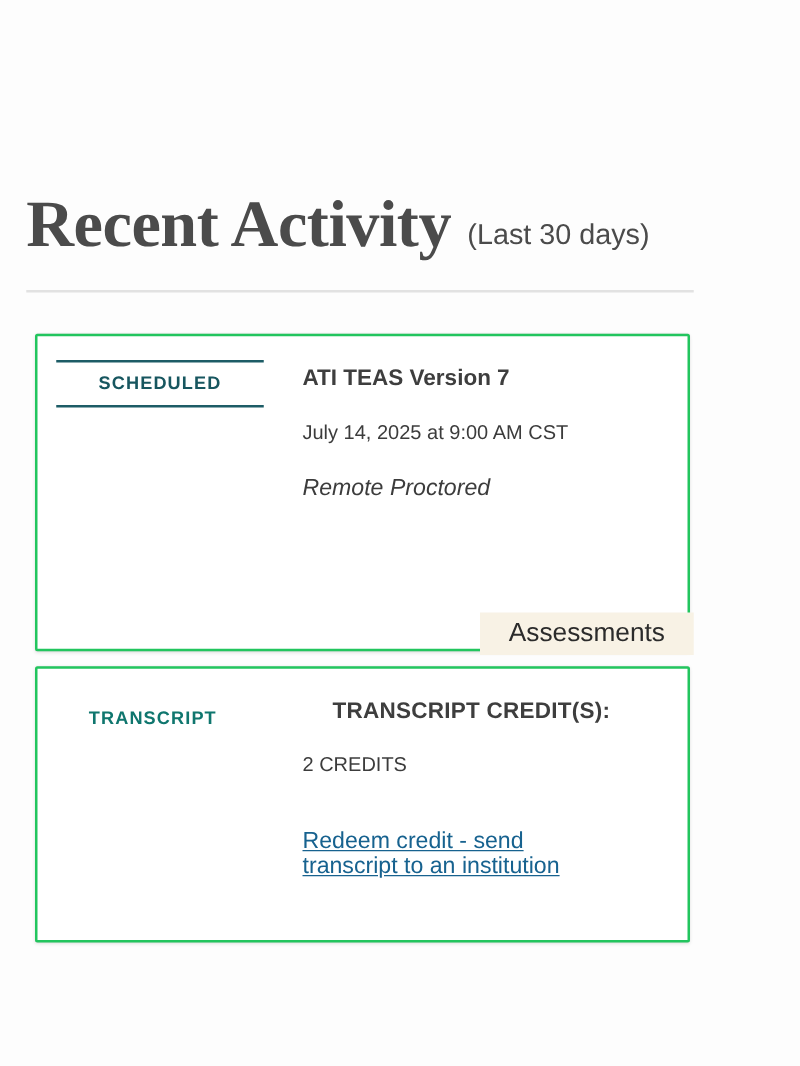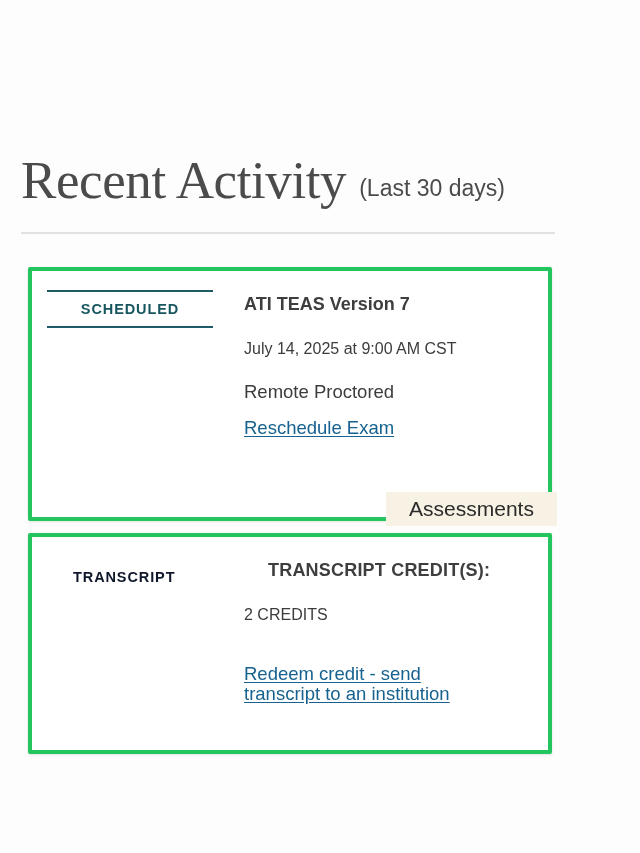--- a/index.html
+++ b/index.html
@@ -30,21 +30,21 @@
   }
   .heading-row {
     display: flex;
     align-items: baseline;
     gap: 13px;
   }
   .page-title {
     font-family: "Liberation Serif", "DejaVu Serif", serif;
     font-size: 53px;
     line-height: 60px;
-    font-weight: 400;
+    font-weight: 700;
     color: #4b4b4b;
     letter-spacing: -0.4px;
     white-space: nowrap;
   }
   .page-subtitle {
     font-family: "Liberation Sans", sans-serif;
     font-size: 23px;
     line-height: 22px;
     font-weight: 400;
     color: #4b4b4b;
@@ -56,21 +56,21 @@
     margin-top: 22px;
     height: 2px;
     background: #e2e2e2;
     width: 534px;
   }
 
   
   .card {
     position: absolute;
     background: #ffffff;
-    border: 4px solid #22c55e;
+    border: 2px solid #22c55e;
     border-radius: 2px;
     box-shadow: 0 1px 3px rgba(0,0,0,0.10), 0 0 1px rgba(0,0,0,0.06);
     box-sizing: border-box;
   }
   #card-scheduled {
     left: 28px;
     top: 267px;
     width: 524px;
     height: 254px;
   }
@@ -120,21 +120,21 @@
 
   
   .status-plain {
     position: absolute;
     left: 41px;
     top: 32px;
     font-size: 14.5px;
     line-height: 17px;
     font-weight: 700;
     letter-spacing: 0.9px;
-    color: #0f172a;
+    color: #0f766e;
   }
 
   .item-title {
     font-size: 18px;
     line-height: 24px;
     font-weight: 700;
     color: #3e3e3e;
     margin: 0;
   }
   .item-title.upper {
@@ -147,20 +147,21 @@
     line-height: 31px;
     font-weight: 400;
     color: #3c3c3c;
     margin: 17px 0 0 0;
     max-width: 278px;
   }
   .item-line.small {
     font-size: 18.5px;
     line-height: 24px;
     margin-top: 16px;
+    font-style: italic;
   }
 
   .item-link {
     display: inline-block;
     font-size: 18.5px;
     line-height: 24px;
     color: #17628f;
     text-decoration: underline;
     text-underline-offset: 2px;
     cursor: pointer;
@@ -212,21 +213,20 @@
         <div class="status-ruled">
           <div class="status-rule"></div>
           <div class="status-text">SCHEDULED</div>
           <div class="status-rule"></div>
         </div>
       </div>
       <div class="card-right">
         <div class="item-title">ATI TEAS Version 7</div>
         <div class="item-line">July 14, 2025 at 9:00 AM CST</div>
         <div class="item-line small">Remote Proctored</div>
-        <a class="item-link">Reschedule Exam</a>
       </div>
     </div>
     <div class="overlay-chip">
       <span class="chip-text">Assessments</span>
     </div>
   </div>
 
   <div class="card" id="card-transcript">
     <div class="card-inner">
       <div class="card-left">

